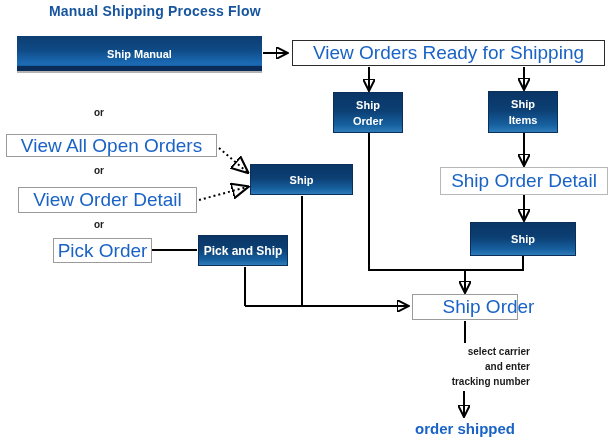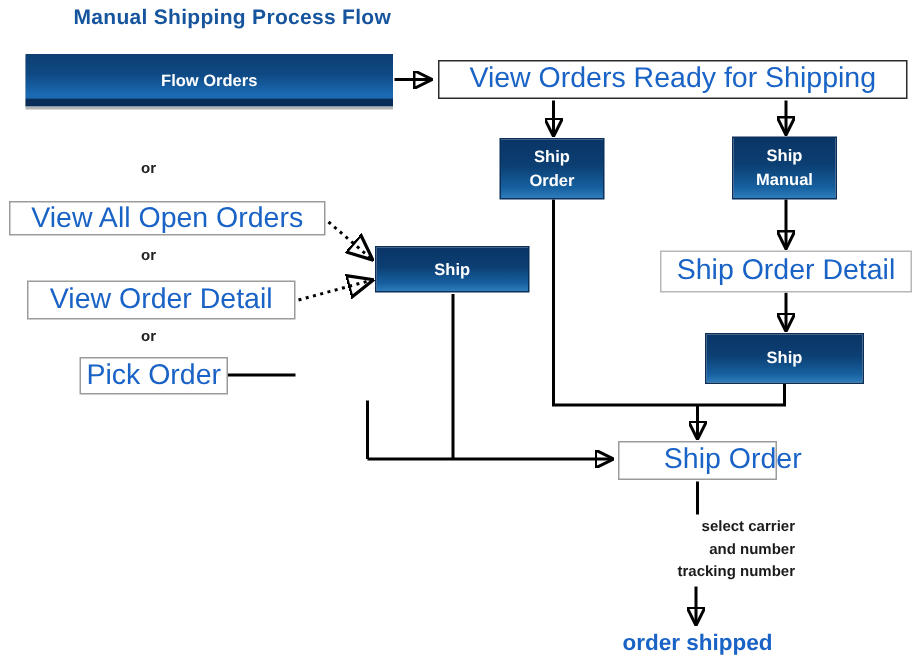--- a/index.html
+++ b/index.html
@@ -82,41 +82,44 @@
     <path d="M302,196 L302,306 M245,267 L245,306"></path>
     <line x1="245" y1="306" x2="408" y2="306" marker-end="url(#ah)"></line>
     <line x1="152" y1="250" x2="197" y2="250"></line>
     <line x1="219" y1="148" x2="247" y2="172" stroke-dasharray="2 3" marker-end="url(#ahb)"></line>
     <line x1="199" y1="200" x2="247" y2="187" stroke-dasharray="2 3" marker-end="url(#ahb)"></line>
     <line x1="465" y1="321" x2="465" y2="343"></line>
     <line x1="464" y1="391" x2="464" y2="416" marker-end="url(#ah)"></line>
   </svg>
 
   <div id="ship-orders-banner" class="abs node-dark">
-    <span>Flow Orders</span>
+    <span>Ship Manual</span>
   </div>
 
   <div id="ship-order-node" class="abs node-dark">
     <span>Ship</span>
     <span>Order</span>
   </div>
 
   <div id="ship-items-node" class="abs node-dark">
     <span>Ship</span>
-    <span>Manual</span>
+    <span>Items</span>
   </div>
 
   <div id="ship-right-node" class="abs node-dark">
     <span>Ship</span>
   </div>
 
   <div id="ship-left-node" class="abs node-dark">
     <span>Ship</span>
   </div>
 
+  <div id="pick-ship-node" class="abs node-dark">
+    <span>Pick and Ship</span>
+  </div>
 
   <div id="view-orders-box" class="abs wbox">
     <span>View Orders Ready for Shipping</span>
   </div>
 
   <div id="ship-order-detail-box" class="abs wbox">
     <span>Ship Order Detail</span>
   </div>
 
   <div id="view-all-box" class="abs wbox">
@@ -134,19 +137,19 @@
   <div id="ship-order-final-box" class="abs wbox">
     <span>Ship Order</span>
   </div>
 
   <div id="or-1" class="abs or-label">or</div>
   <div id="or-2" class="abs or-label">or</div>
   <div id="or-3" class="abs or-label">or</div>
 
   <div id="carrier-note" class="abs">
     <span>select carrier</span>
-    <span>and number</span>
+    <span>and enter</span>
     <span>tracking number</span>
   </div>
 
   <div id="order-shipped" class="abs">order shipped</div>
 
 </div>
 
 </body></html>

